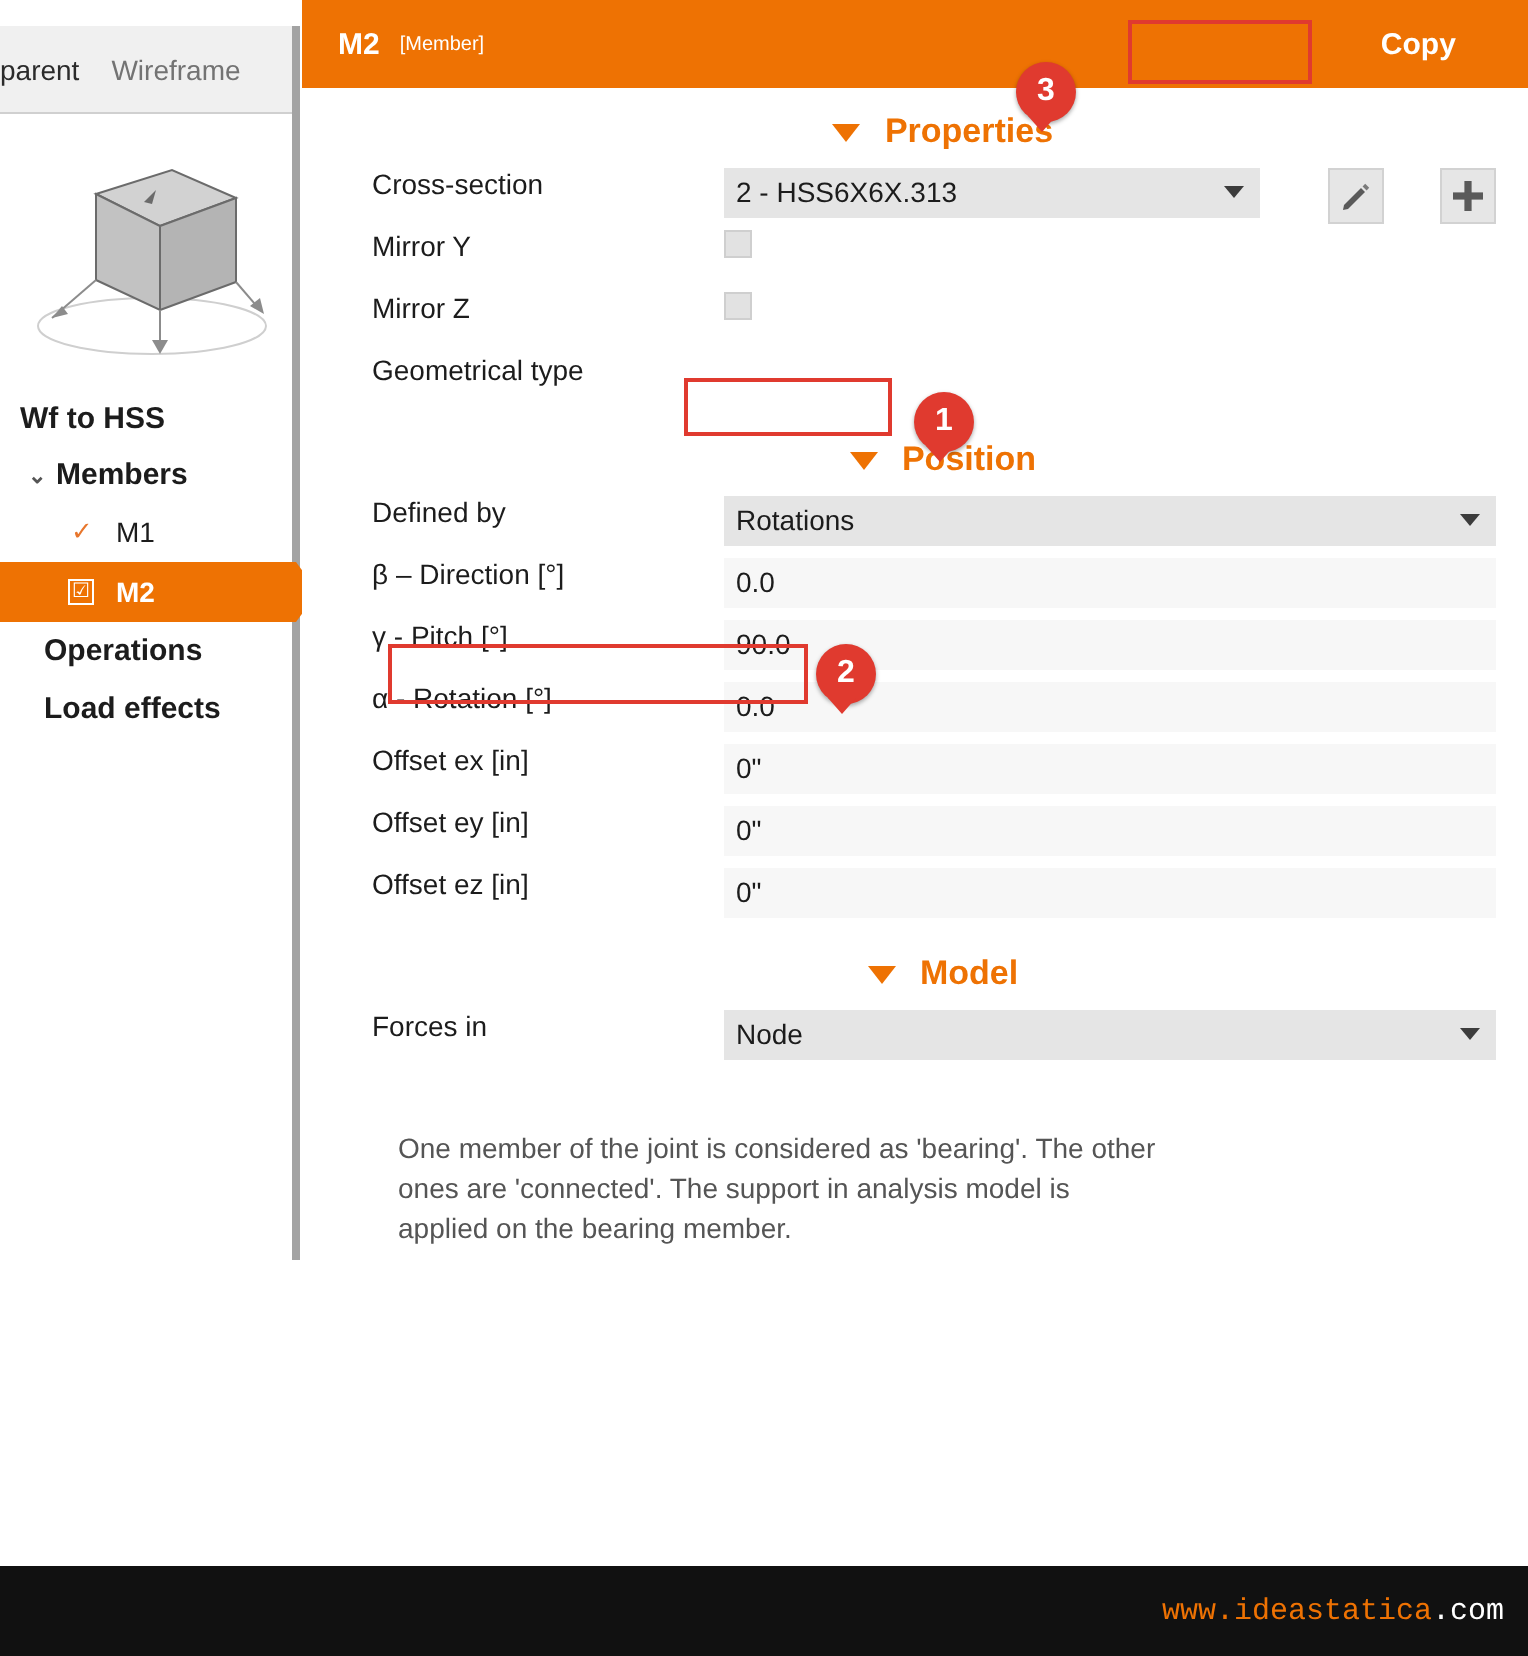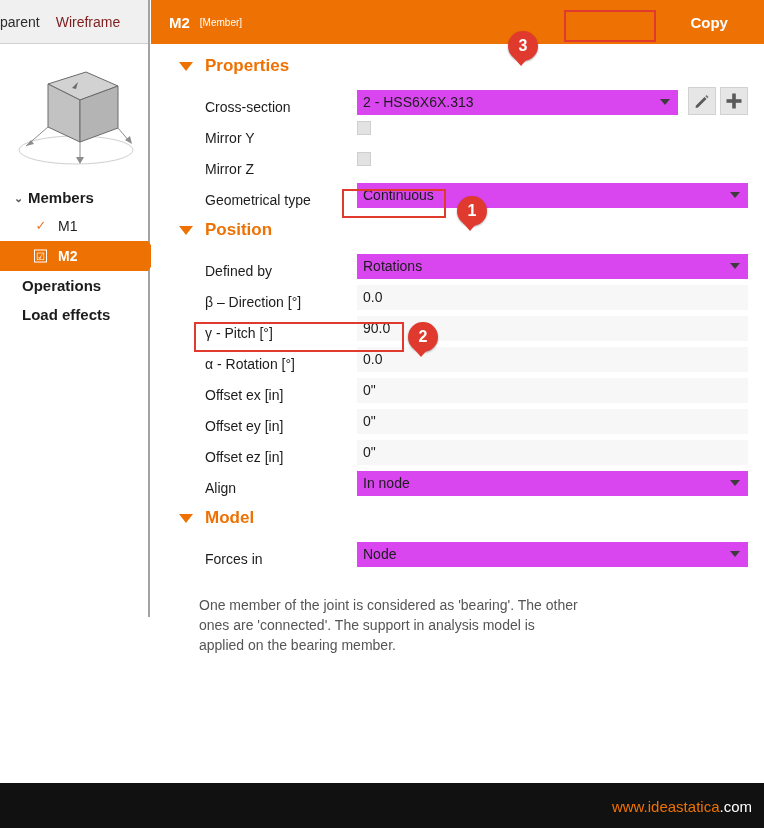--- a/index.html
+++ b/index.html
@@ -12,42 +12,42 @@
   }
   #app {
     position: relative;
     width: 764px; height: 828px;
     background: #ffffff;
   }
 
   
   .left-panel {
     position: absolute;
-    left: 0; top: 0;
+    left: 0; top: 13px;
     width: 150px; height: 617px;
     background: #ffffff;
-    border-right: 2px solid #a3a3a3;
+    border-right: 4px solid #a3a3a3;
   }
   .left-tabs {
     height: 44px;
     background: #f0f0f0;
     border-bottom: 1px solid #d0d0d0;
     display: flex;
     align-items: center;
     padding-left: 0px;
   }
   .left-tab {
     font-size: 14px;
     color: #3c3c3c;
     padding: 0 8px;
     line-height: 44px;
     white-space: nowrap;
   }
   .left-tab.clipped { color: #2b2b2b; margin-left: -8px; }
-  .left-tab.muted { color: #7f1d1d; }
+  .left-tab.muted { color: #737373; }
 
   
   .cube-area {
     position: relative;
     height: 140px;
   }
   .cube-svg { position: absolute; left: 8px; top: 10px; }
 
   .tree {
     padding: 0 0 0 0;
@@ -171,39 +171,41 @@
   .content {
     position: relative;
     padding: 0;
     height: 739px;
     overflow: hidden;
   }
   .section-title {
     display: flex;
     align-items: center;
     padding: 12px 0 8px 28px;
+    justify-content: center;
   }
   .tri {
     width: 0; height: 0;
     border-left: 7px solid transparent;
     border-right: 7px solid transparent;
     border-top: 9px solid #ee7203;
     margin-right: 12px;
   }
   .section-title .txt {
     color: #ee7203;
     font-size: 17px;
     font-weight: bold;
   }
 
   .row {
     display: flex;
-    align-items: flex-end;
+    align-items: flex-start;
     height: 31px;
-    padding-left: 54px;
+    padding-left: 35px;
+    gap: 24px;
   }
   .row .label {
     width: 152px;
     font-size: 14px;
     color: #1c1c1c;
     flex: 0 0 152px;
   }
   .row .field {
     flex: 1;
     margin-right: 16px;
@@ -214,21 +216,21 @@
     height: 25px;
     line-height: 25px;
     background: #f7f7f7;
     font-size: 14px;
     color: #1c1c1c;
     padding-left: 6px;
     width: 100%;
   }
   .combo {
     height: 25px;
-    background: #d946ef;
+    background: #e5e5e5;
     font-size: 14px;
     color: #1c1c1c;
     line-height: 25px;
     padding-left: 6px;
     width: 100%;
     position: relative;
   }
   .combo .caret {
     position: absolute;
     right: 8px; top: 9px;
@@ -297,20 +299,21 @@
     left: 0; bottom: 0;
     width: 764px; height: 45px;
     background: #111111;
   }
   .bottom .site {
     position: absolute;
     right: 12px; top: 50%;
     transform: translateY(-50%);
     font-size: 15px;
     color: #ee7203;
+    font-family: Liberation Mono, monospace;
   }
   .bottom .site .dotcom { color: #ffffff; }
 </style>
 </head>
 <body>
 
 <div id="app">
 
   <div class="left-panel">
 
@@ -329,20 +332,21 @@
         <line x1="40" y1="73" x2="18" y2="92" stroke="#8c8c8c" stroke-width="1"></line>
         <path d="M18,92 l8,-2 l-3,-4 z" fill="#8c8c8c"></path>
         <line x1="72" y1="88" x2="72" y2="108" stroke="#8c8c8c" stroke-width="1"></line>
         <path d="M72,110 l-4,-7 l8,0 z" fill="#8c8c8c"></path>
         <line x1="110" y1="74" x2="122" y2="88" stroke="#8c8c8c" stroke-width="1"></line>
         <path d="M124,90 l-2,-8 l-5,4 z" fill="#8c8c8c"></path>
       </svg>
     </div>
 
     <div class="tree">
+      <div class="tree-root">Wf to HSS</div>
 
       <div class="tree-node">
         <span class="collapse-mark">⌄</span>
         <span>Members</span>
       </div>
 
       <div class="tree-child">
         <span class="check">✓</span>
         <span class="lbl">M1</span>
       </div>
@@ -408,26 +412,20 @@
 
       <div class="row">
         <div class="label">Mirror Z</div>
         <div class="field">
           <div class="checkbox"></div>
         </div>
       </div>
 
       <div class="row">
         <div class="label">Geometrical type</div>
-        <div class="field">
-          <div class="combo">
-            <span>Continuous</span>
-            <span class="caret"></span>
-          </div>
-        </div>
       </div>
 
       <div class="section-title">
         <span class="tri"></span>
         <span class="txt">Position</span>
       </div>
 
       <div class="row">
         <div class="label">Defined by</div>
         <div class="field">
@@ -473,29 +471,20 @@
         </div>
       </div>
 
       <div class="row">
         <div class="label">Offset ez [in]</div>
         <div class="field">
           <div class="input-plain">0"</div>
         </div>
       </div>
 
-      <div class="row">
-        <div class="label">Align</div>
-        <div class="field">
-          <div class="combo">
-            <span>In node</span>
-            <span class="caret"></span>
-          </div>
-        </div>
-      </div>
 
       <div class="section-title">
         <span class="tri"></span>
         <span class="txt">Model</span>
       </div>
 
 
       <div class="row">
         <div class="label">Forces in</div>
         <div class="field">

